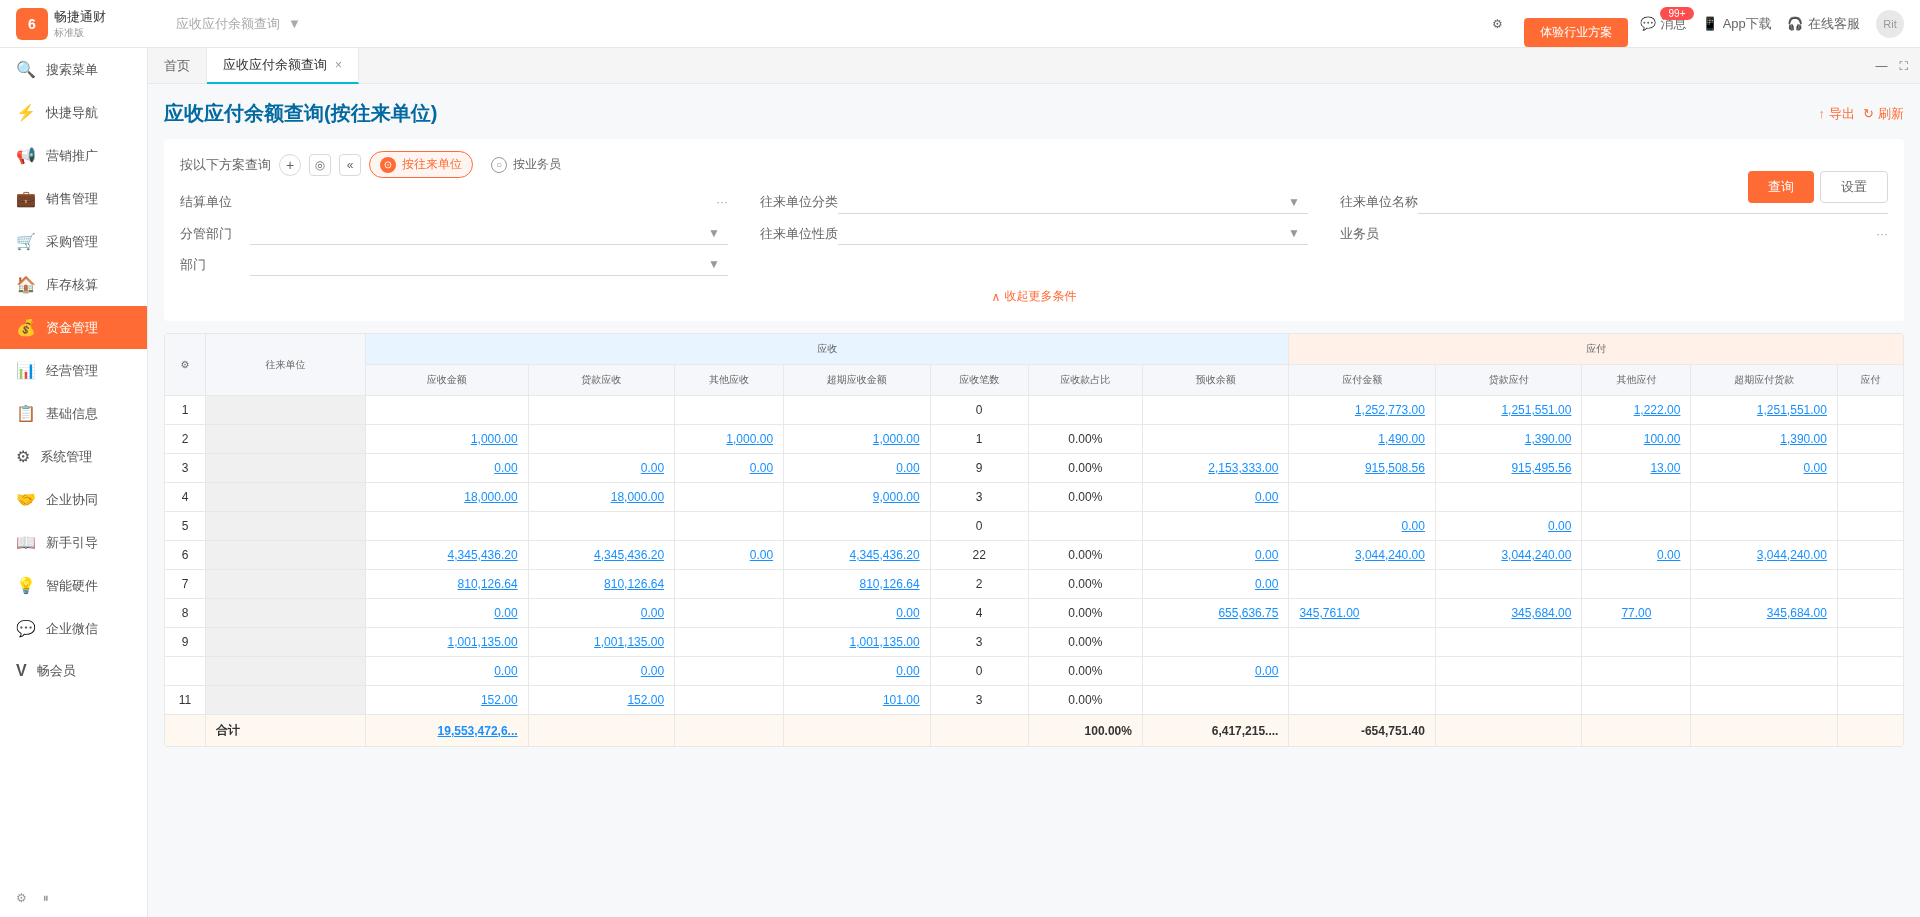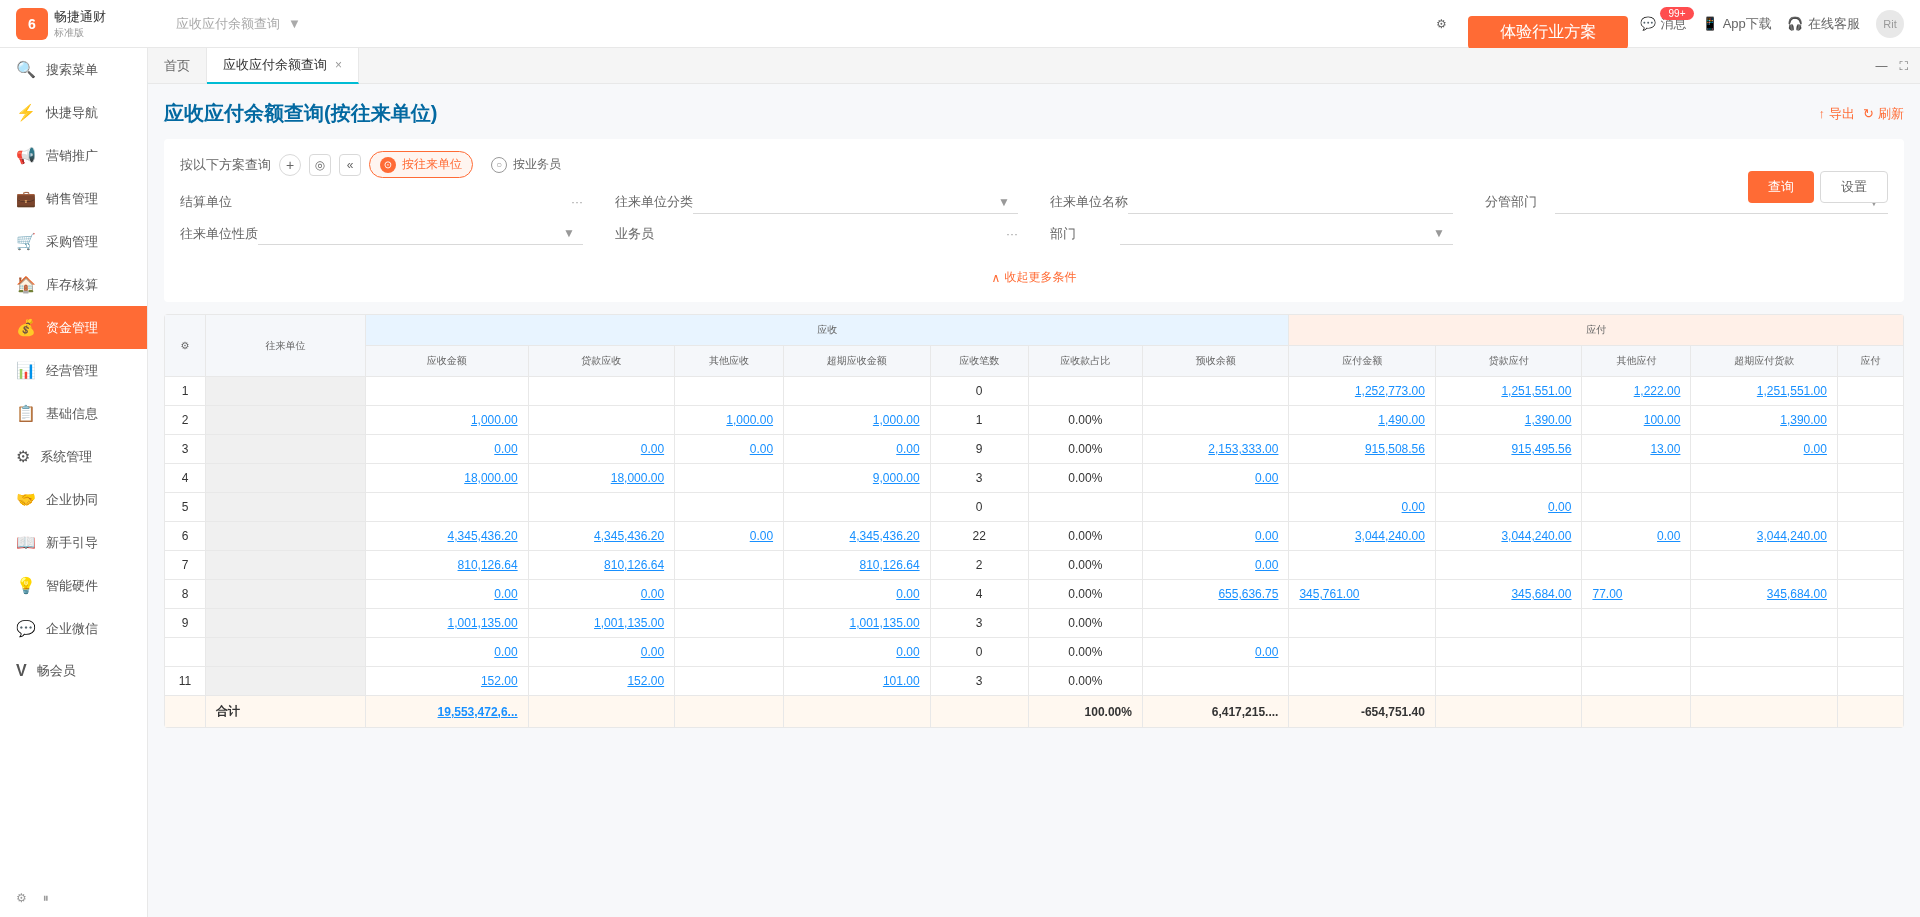--- a/index.html
+++ b/index.html
@@ -6,21 +6,21 @@
     body { font-family: "Microsoft YaHei", sans-serif; font-size: 12px; background: #f0f2f5; color: #333; overflow: hidden; }
 
     
     .top-bar { display: flex; align-items: center; height: 48px; background: #fff; border-bottom: 1px solid #e8e8e8; padding: 0 16px; gap: 12px; }
     .logo-area { display: flex; align-items: center; gap: 6px; width: 148px; }
     .logo-icon { width: 32px; height: 32px; background: #ff6b35; border-radius: 6px; display: flex; align-items: center; justify-content: center; color: white; font-weight: bold; font-size: 14px; }
     .logo-text { font-size: 13px; color: #333; }
     .logo-sub { font-size: 10px; color: #999; }
     .breadcrumb-area { display: flex; align-items: center; flex: 1; gap: 8px; color: #666; font-size: 13px; }
     .settings-icon { width: 30px; height: 30px; display: flex; align-items: center; justify-content: center; cursor: pointer; color: #666; }
-    .promo-btn { background: #ff6b35; color: white; border: none; border-radius: 4px; padding: 6px 32px; font-size: 16px; cursor: pointer; white-space: nowrap; margin-top: 17px; }
+    .promo-btn { background: #ff6b35; color: white; border: none; border-radius: 4px; padding: 6px 16px; font-size: 12px; cursor: pointer; white-space: nowrap; margin-top: 17px; }
     .top-right { display: flex; align-items: center; gap: 16px; margin-left: auto; }
     .top-right-item { display: flex; align-items: center; gap: 4px; cursor: pointer; color: #666; font-size: 13px; position: relative; }
     .badge { background: #ff4d4f; color: white; border-radius: 10px; font-size: 10px; padding: 1px 9px; position: absolute; top: -8px; right: -8px; }
     .user-avatar { width: 28px; height: 28px; background: #e8e8e8; border-radius: 50%; display: flex; align-items: center; justify-content: center; color: #999; font-size: 11px; }
 
     
     .layout { display: flex; height: calc(100vh - 48px); }
     .sidebar { width: 148px; background: #fff; border-right: 1px solid #e8e8e8; display: flex; flex-direction: column; overflow-y: auto; }
     .sidebar-item { display: flex; align-items: center; gap: 10px; padding: 12px 16px; cursor: pointer; color: #555; font-size: 13px; }
     .sidebar-item.active { background: #ff6b35; color: white; }
@@ -230,21 +230,21 @@
           <div class="filter-option active">
             <div class="opt-icon">⊙</div>
             <span>按往来单位</span>
           </div>
           <div class="filter-option2">
             <div class="opt-icon2">○</div>
             <span>按业务员</span>
           </div>
         </div>
 
-        <div style="display:grid; grid-template-columns:1fr 1fr 1fr 1fr; gap:8px 32px; margin-bottom:20px;">
+        <div style="display:grid; grid-template-columns:1fr 1fr 1fr; gap:8px 32px; margin-bottom:8px;">
 
           <div class="filter-row">
             <span class="filter-field-label">结算单位</span>
             <span class="filter-input-dots">···</span>
           </div>
           <div class="filter-row">
             <span class="filter-field-label">往来单位分类</span>
             <div class="filter-select">
               <span></span>
               <span class="filter-select-arrow">▼</span>
@@ -438,21 +438,21 @@
                 <td class="text-left" style="max-width: 160px; overflow: hidden; background: rgb(240, 240, 240); min-width: 120px;"></td>
                 <td class="link" style="text-align: right;">0.00</td>
                 <td class="link" style="text-align: right;">0.00</td>
                 <td style="text-align: right;"></td>
                 <td class="link" style="text-align: right;">0.00</td>
                 <td class="text-center">4</td>
                 <td class="text-center">0.00%</td>
                 <td class="link" style="text-align: right;">655,636.75</td>
                 <td class="link" style="text-align: left;">345,761.00</td>
                 <td class="link" style="text-align: right;">345,684.00</td>
-                <td class="link" style="text-align: left; margin-left: 41px;">77.00</td>
+                <td class="link" style="text-align: center; margin-left: 41px;">77.00</td>
                 <td class="link" style="text-align: right;">345,684.00</td>
                 <td style="text-align: right;"></td>
               </tr>
               <tr>
                 <td class="text-center">9</td>
                 <td class="text-left" style="max-width: 160px; overflow: hidden; background: rgb(240, 240, 240); min-width: 120px;"></td>
                 <td class="link" style="text-align: right;">1,001,135.00</td>
                 <td class="link" style="text-align: right;">1,001,135.00</td>
                 <td style="text-align: right;"></td>
                 <td class="link" style="text-align: right;">1,001,135.00</td>

